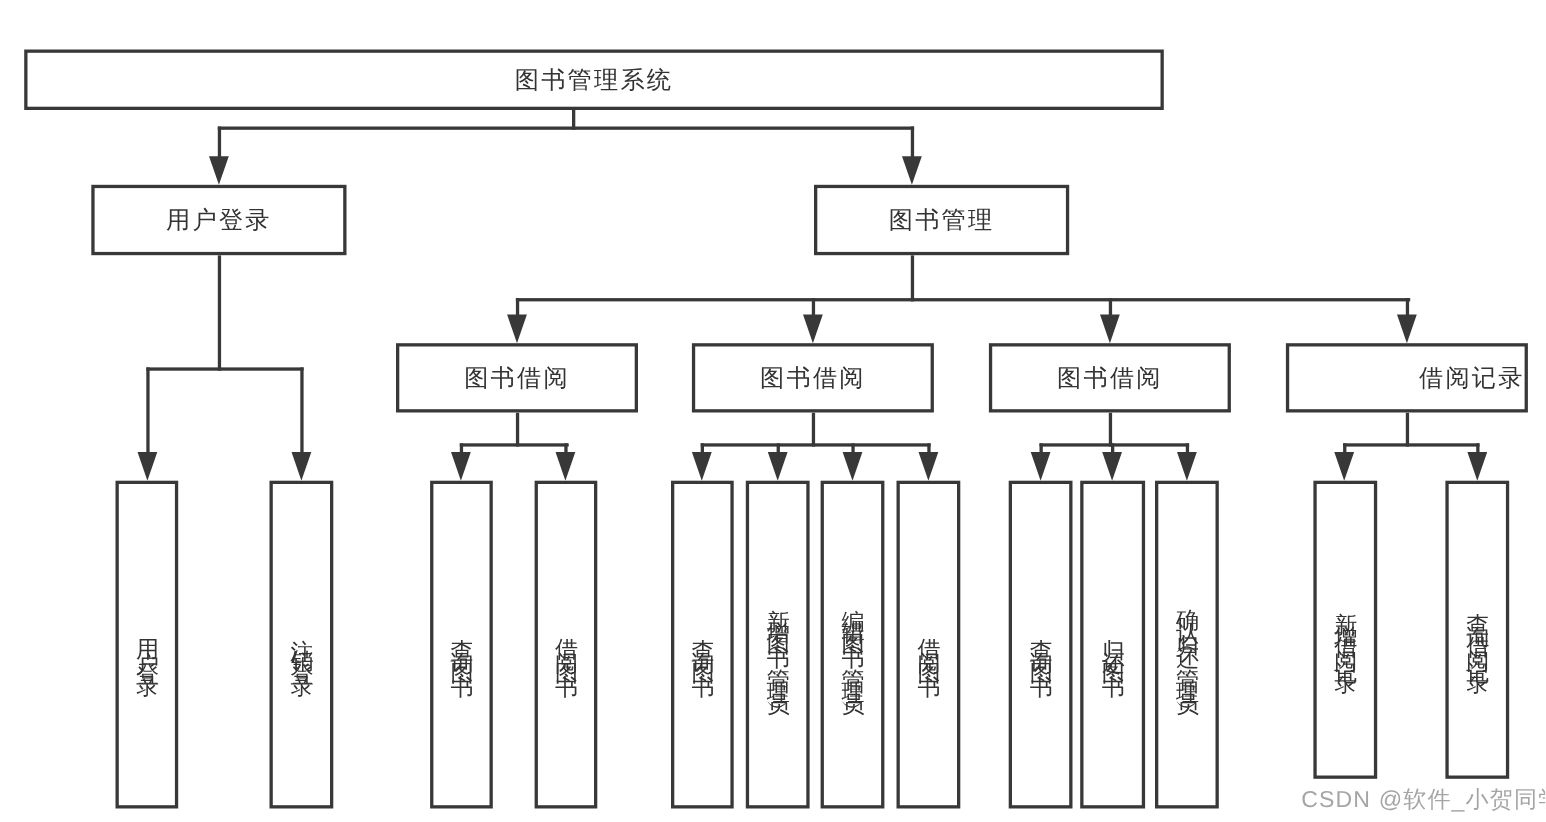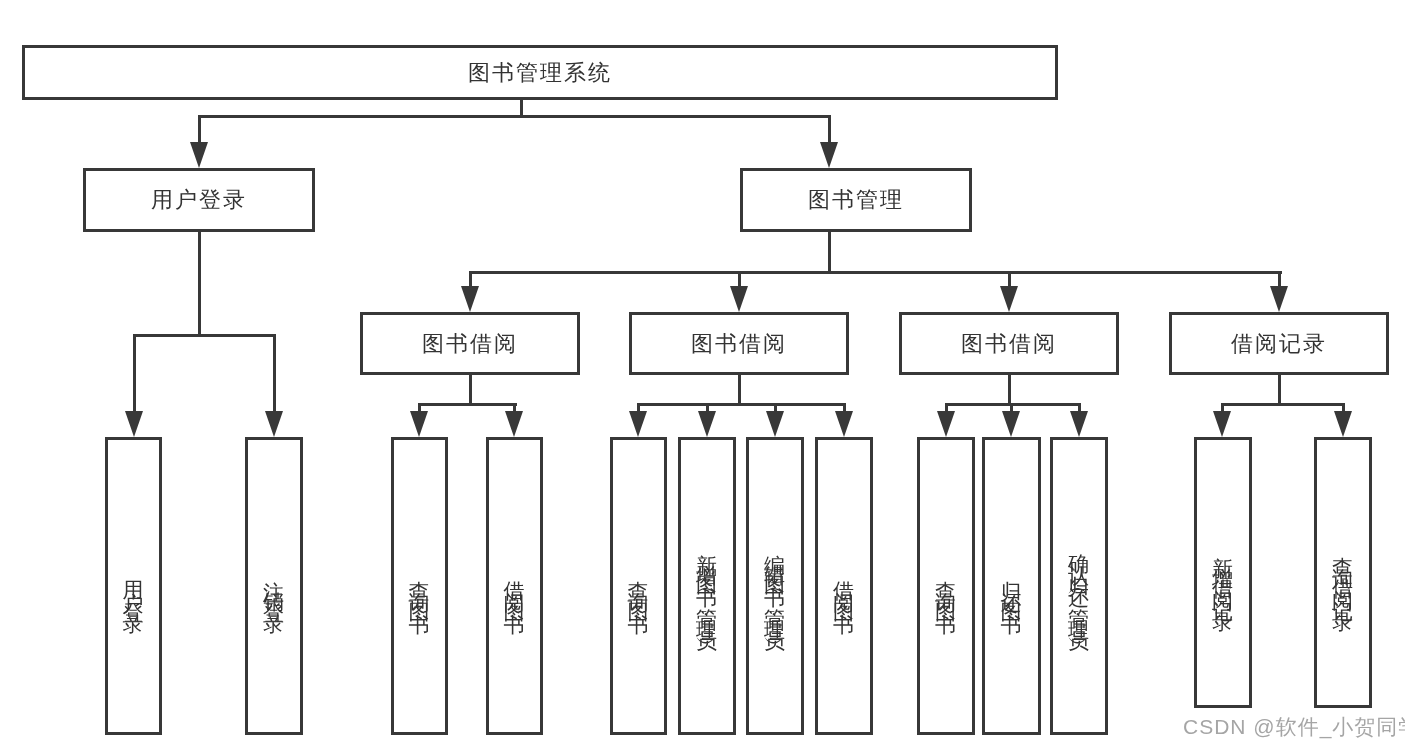--- a/index.html
+++ b/index.html
@@ -111,21 +111,21 @@
 
   <div class="node hnode l3" style="left:360px;">
     <span>图书借阅</span>
   </div>
   <div class="node hnode l3" style="left:629px;">
     <span>图书借阅</span>
   </div>
   <div class="node hnode l3" style="left:899px;">
     <span>图书借阅</span>
   </div>
-  <div class="node hnode l3" style="left:1169px;">
+  <div class="node hnode l3" style="left:1169px;justify-content:flex-end;">
     <span>借阅记录</span>
   </div>
 
   <div class="node leaf" style="left:105px;width:57px;">
     <span class="vtext">用户登录</span>
   </div>
   <div class="node leaf" style="left:245px;width:58px;">
     <span class="vtext">注销登录</span>
   </div>
 

